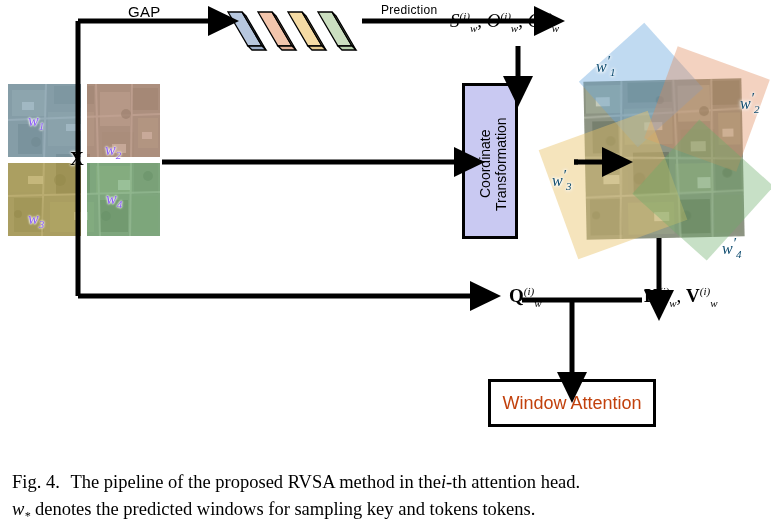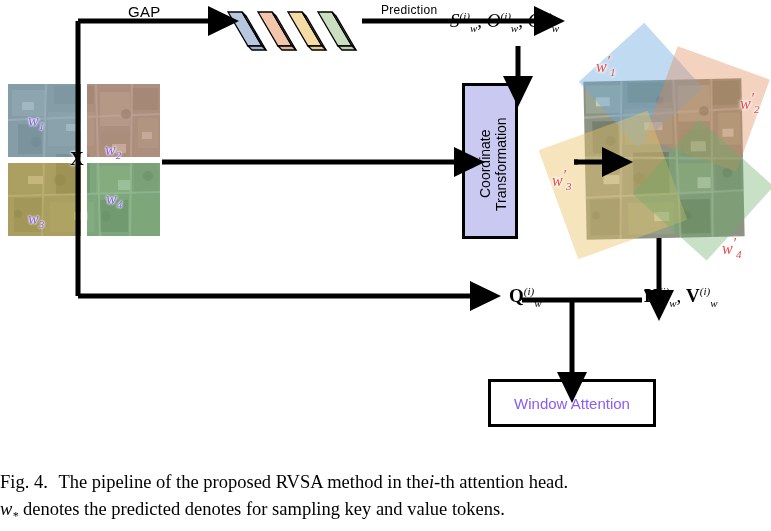--- a/index.html
+++ b/index.html
@@ -16,42 +16,42 @@
   .gap-lbl{font-size:15px;letter-spacing:.3px;}
   .pred-lbl{font-size:12px;letter-spacing:.3px;}
 
   .mathi{font-family:"Liberation Serif", serif;font-style:italic;}
 
   .w-in{font-size:16px;font-style:italic;font-family:"Liberation Serif",serif;
         color:#8b5cf6;text-shadow:0 0 2px #fff,0 0 2px #fff,0 0 3px #fff;}
   .w-in sub{font-size:11px;font-style:italic;}
 
   .w-out{font-size:16px;font-style:italic;font-family:"Liberation Serif",serif;
-         color:#ef4444;text-shadow:0 0 3px #fff,0 0 3px #fff,0 0 4px #fff,0 0 5px #fff;}
+         color:#0c4a6e;text-shadow:0 0 3px #fff,0 0 3px #fff,0 0 4px #fff,0 0 5px #fff;}
   .w-out sub{font-size:11px;font-style:italic;}
   .prime{font-size:15px;vertical-align:super;line-height:0;}
 
   .xlabel{font-size:19px;font-weight:bold;font-family:"Liberation Serif",serif;
           text-shadow:0 0 3px #fff,0 0 3px #fff,0 0 2px #fff;}
 
   
   .frm{font-size:19px;}
   .frm .v{font-style:italic;}
   .frm .bv{font-weight:bold;}
   .frm sup{font-size:11px;vertical-align:super;line-height:0;font-style:italic;}
   .frm sub{font-size:11px;vertical-align:sub;line-height:0;font-style:italic;}
 
   
   .ct-box{position:absolute;background:#c9c9f2;border:3px solid #000;box-sizing:border-box;}
   .ct-text{position:absolute;writing-mode:vertical-rl;transform:rotate(180deg);
            font-family:"Liberation Sans",sans-serif;font-size:14px;line-height:1.15;
            text-align:center;color:#000;white-space:pre-line;}
   .wa-box{position:absolute;background:#fff;border:3px solid #000;box-sizing:border-box;
           display:flex;align-items:center;justify-content:center;}
-  .wa-text{font-family:"Liberation Sans",sans-serif;font-size:15px;color:#8b5cf6;}
+  .wa-text{font-family:"Liberation Sans",sans-serif;font-size:18px;color:#c2410c;}
 
   
   .inimg{position:absolute;}
 
   
   .caption{position:absolute;font-family:"Liberation Serif",serif;font-size:18.5px;
            color:#000;line-height:1.45;}
   .caption .it{font-style:italic;}
   .caption .wstar{font-style:italic;}
   .caption .wstar sub{font-size:12px;}
@@ -331,24 +331,24 @@
   </div>
   <div class="lbl frm serif" style="left:644px;top:285px;">
     <span class="bv">K</span><sup>(i)</sup><sub>w</sub><span>,</span>
     <span class="bv">V</span><sup>(i)</sup><sub>w</sub>
   </div>
 
   <div class="wa-box" style="left:488px;top:379px;width:168px;height:48px;">
     <span class="wa-text">Window Attention</span>
   </div>
 
-  <div class="caption" style="left:0;top:469px;width:760px;">
+  <div class="caption" style="left:12px;top:469px;width:760px;">
     <div>
       <span>Fig. 4.</span>
       <span style="display:inline-block;width:6px;"></span><span>The pipeline of the proposed RVSA method in the</span><span class="it">i</span><span>-th attention head.</span>
     </div>
     <div>
       <span class="wstar"><span>w</span><sub>*</sub></span>
-      <span>denotes the predicted denotes for sampling key and value tokens.</span>
+      <span>denotes the predicted windows for sampling key and tokens tokens.</span>
     </div>
   </div>
 
 </div>
 
 </body></html>

